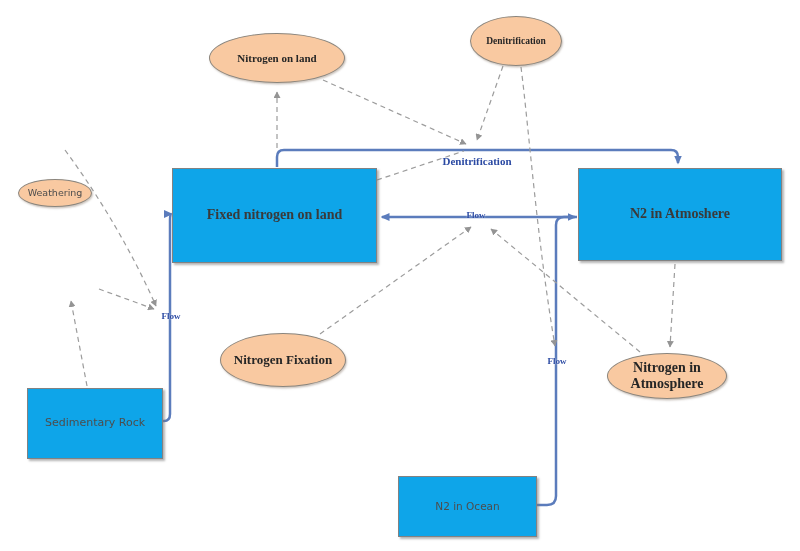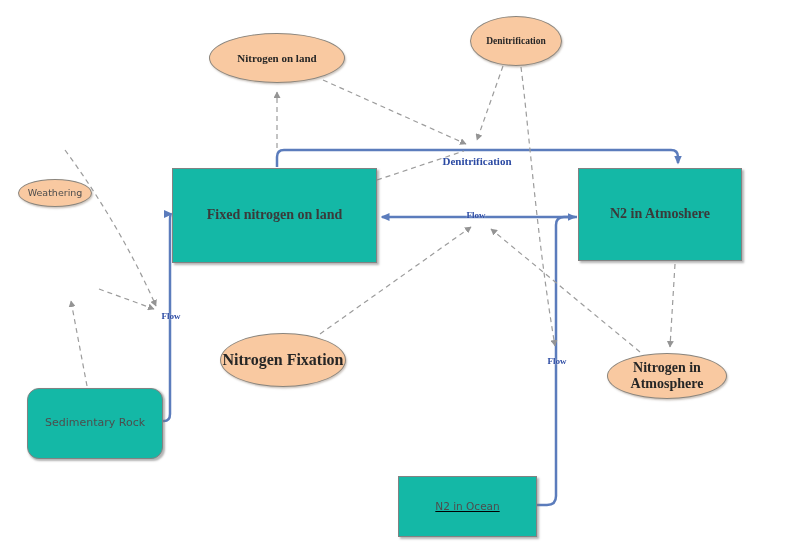--- a/index.html
+++ b/index.html
@@ -9,51 +9,51 @@
     font-family:"Liberation Sans","DejaVu Sans",sans-serif;
   }
   svg.wires { position:absolute; left:0; top:0; z-index:1; }
 
   .node {
     position:absolute; z-index:2; box-sizing:border-box;
     display:flex; align-items:center; justify-content:center;
     text-align:center; line-height:1.15; cursor:default;
   }
   .rect-node {
-    background:#14b8a6; border:1.5px solid #828282;
+    background:#0ea5e9; border:1.5px solid #828282;
     box-shadow:1.5px 1.5px 2px rgba(120,120,120,.55);
   }
   .ellipse-node {
     background:#f9c9a1; border:1.3px solid #8a857d; border-radius:50%;
     box-shadow:1px 1.5px 2px rgba(140,125,110,.45);
   }
   .serif { font-family:"Liberation Serif","DejaVu Serif",serif; font-weight:bold; color:#262626; }
   .comic { font-family:"DejaVu Sans","Liberation Sans",sans-serif; color:#4d4d4d; }
 
   
   #n-fixed  { left:172px; top:168px; width:205px; height:95px; }
   #n-fixed  span { font-size:14px; color:#3a3a3a; }
-  #n-atmo   { left:578px; top:168px; width:164px; height:93px; }
+  #n-atmo   { left:578px; top:168px; width:204px; height:93px; }
   #n-atmo   span { font-size:14px; color:#3a3a3a; }
-  #n-rock   { left:27px;  top:388px; width:136px; height:71px;border-radius:12px; }
+  #n-rock   { left:27px;  top:388px; width:136px; height:71px; }
   #n-rock   span { font-size:11px; }
-  #n-ocean  { left:398px; top:476px; width:139px; height:61px;text-decoration:underline; }
+  #n-ocean  { left:398px; top:476px; width:139px; height:61px; }
   #n-ocean  span { font-size:10.5px; }
 
   
   #e-nland  { left:209px; top:33px;  width:136px; height:50px; }
   #e-nland  span { font-size:11px;text-align:right; }
   #e-denit  { left:470px; top:16px;  width:92px;  height:50px; }
   #e-denit  span { font-size:9.5px; }
   #e-weath  { left:18px;  top:131px; width:74px;  height:28px;margin-top:48px; }
   #e-weath  span { font-size:9.5px; }
   #e-sedim  { left:28px;  top:263px; width:70px;  height:30px; }
   #e-sedim  span { font-size:10px; }
   #e-nfix   { left:220px; top:333px; width:126px; height:54px; }
-  #e-nfix   span { font-size:16px; }
+  #e-nfix   span { font-size:13px; }
   #e-natmo  { left:607px; top:353px; width:120px; height:46px; }
   #e-natmo  span { font-size:14px; }
 
   
   .edge-label {
     position:absolute; z-index:3; text-align:center;
     font-family:"Liberation Serif","DejaVu Serif",serif; font-weight:bold;
     color:#2b4aa3; text-shadow:0 0 2px rgba(255,255,255,.8);
     pointer-events:auto;
   }

